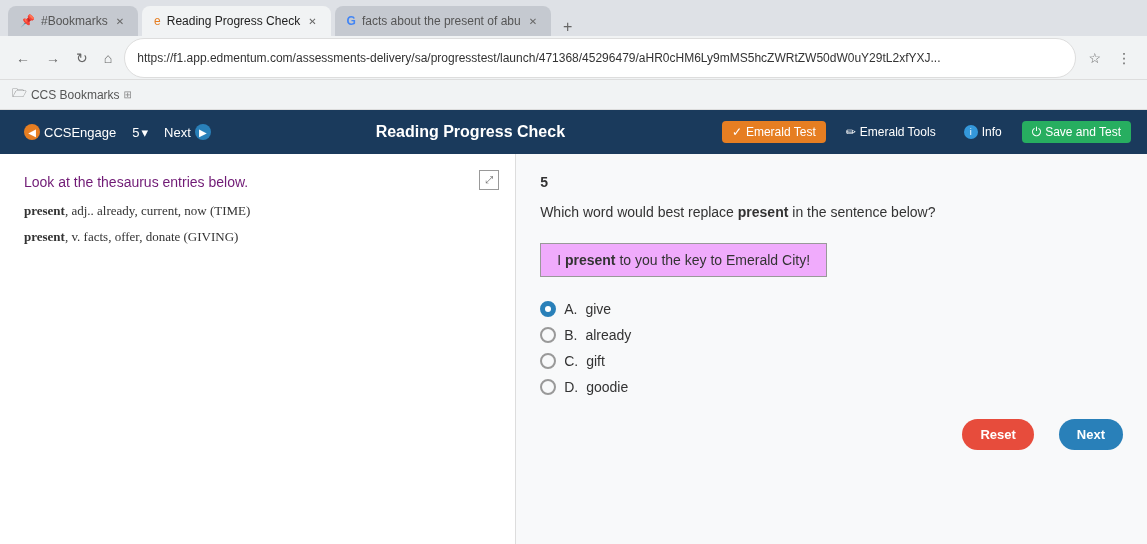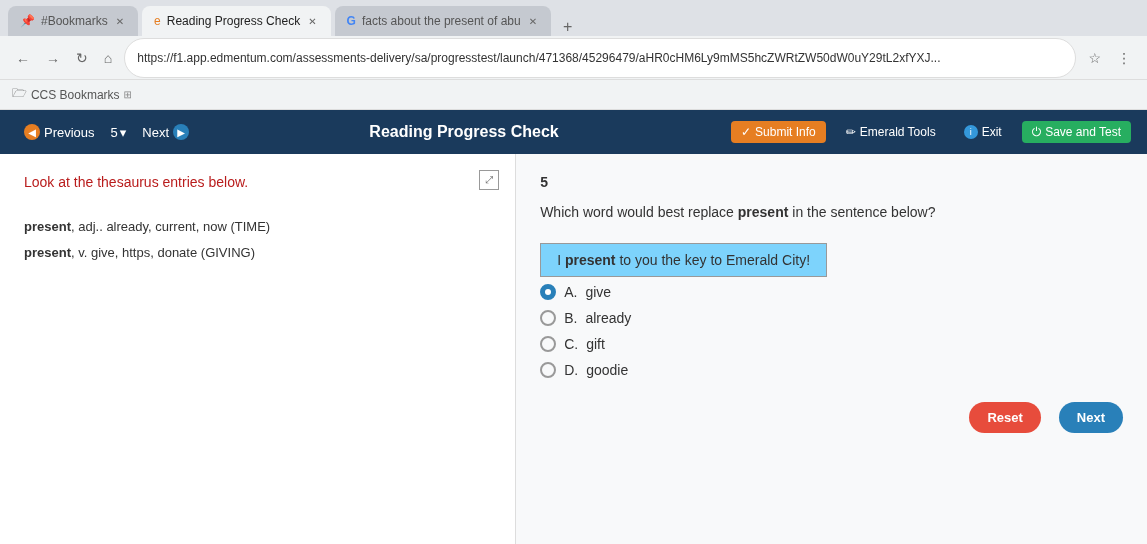--- a/index.html
+++ b/index.html
@@ -196,28 +196,29 @@
       display: flex;
       align-items: center;
       justify-content: center;
       cursor: pointer;
       font-size: 10px;
       color: #666;
     }
 
     .left-panel-instruction {
       font-size: 14px;
-      color: #b91c1c;
-      margin-bottom: 24px;
+      color: #701a75;
+      margin-bottom: 8px;
     }
 
     .thesaurus-entries {
       font-size: 13px;
       color: #333;
       line-height: 2;
+      font-family: Liberation Serif, serif;
     }
 
     .thesaurus-entries .word {
       font-weight: bold;
     }
 
     
     .right-panel {
       flex: 1;
       padding: 20px 24px;
@@ -232,24 +233,24 @@
     }
 
     .question-text .bold {
       font-weight: bold;
     }
 
     .sentence-box {
       display: inline-block;
       border: 1px solid #999;
       padding: 8px 16px;
-      margin-bottom: 7px;
-      font-size: 14px;
-      color: #333;
-      background: #7dd3fc;
+      margin-bottom: 24px;
+      font-size: 14px;
+      color: #333;
+      background: #f0abfc;
     }
 
     .sentence-box .bold {
       font-weight: bold;
     }
 
     .answer-options {
       display: flex;
       flex-direction: column;
       gap: 10px;
@@ -284,21 +285,21 @@
     .radio-circle.selected::after {
       content: '';
       width: 6px;
       height: 6px;
       border-radius: 50%;
       background: #fff;
     }
 
     .action-buttons {
       display: flex;
-      gap: 18px;
+      gap: 25px;
       justify-content: flex-end;
       margin-top: 16px;
     }
 
     .btn-reset {
       background: #e74c3c;
       color: #fff;
       border: none;
       padding: 8px 18px;
       border-radius: 20px;
@@ -372,62 +373,62 @@
       <span>🗁</span>
       <span>CCS Bookmarks</span>
       <span style="font-size:10px; color:#888;">⊞</span>
     </div>
   </div>
 </div>
 
 <div class="assessment-toolbar">
   <button class="toolbar-btn">
     <span style="background:#e67e22; border-radius:50%; width:16px; height:16px; display:inline-flex; align-items:center; justify-content:center; font-size:10px; color:white;">◀</span>
-    <span>Previous</span>
+    <span>CCSEngage</span>
   </button>
   <div class="number-dropdown">
     <span>5</span>
     <span>▾</span>
   </div>
   <button class="toolbar-btn">
     <span>Next</span>
     <span style="background:#2980b9; border-radius:50%; width:16px; height:16px; display:inline-flex; align-items:center; justify-content:center; font-size:10px; color:white;">▶</span>
   </button>
   <div class="toolbar-title">Reading Progress Check</div>
   <div class="toolbar-right">
     <button class="toolbar-right-btn btn-submit">
       <span>✓</span>
-      <span>Submit Info</span>
+      <span>Emerald Test</span>
     </button>
     <button class="toolbar-right-btn">
       <span>✏</span>
       <span>Emerald Tools</span>
     </button>
     <button class="toolbar-right-btn">
       <span style="background:#3498db; border-radius:50%; width:14px; height:14px; display:inline-flex; align-items:center; justify-content:center; font-size:9px; color:white;">i</span>
-      <span>Exit</span>
+      <span>Info</span>
     </button>
     <button class="toolbar-right-btn btn-save">
       <span>⏻</span>
       <span>Save and Test</span>
     </button>
   </div>
 </div>
 
 <div class="content-area">
 
   <div class="left-panel">
     <div class="expand-icon">⤢</div>
     <p class="left-panel-instruction">Look at the thesaurus entries below.</p>
     <div class="thesaurus-entries">
       <div>
         <span class="word">present</span><span>, adj.. already, current, now (TIME)</span>
       </div>
       <div>
-        <span class="word">present</span><span>, v. give, https, donate (GIVING)</span>
+        <span class="word">present</span><span>, v. facts, offer, donate (GIVING)</span>
       </div>
     </div>
   </div>
 
   <div class="right-panel">
     <div class="question-num-badge">5</div>
     <p class="question-text">
       Which word would best replace <span class="bold">present</span> in the sentence below?
     </p>
     <div class="sentence-box">

